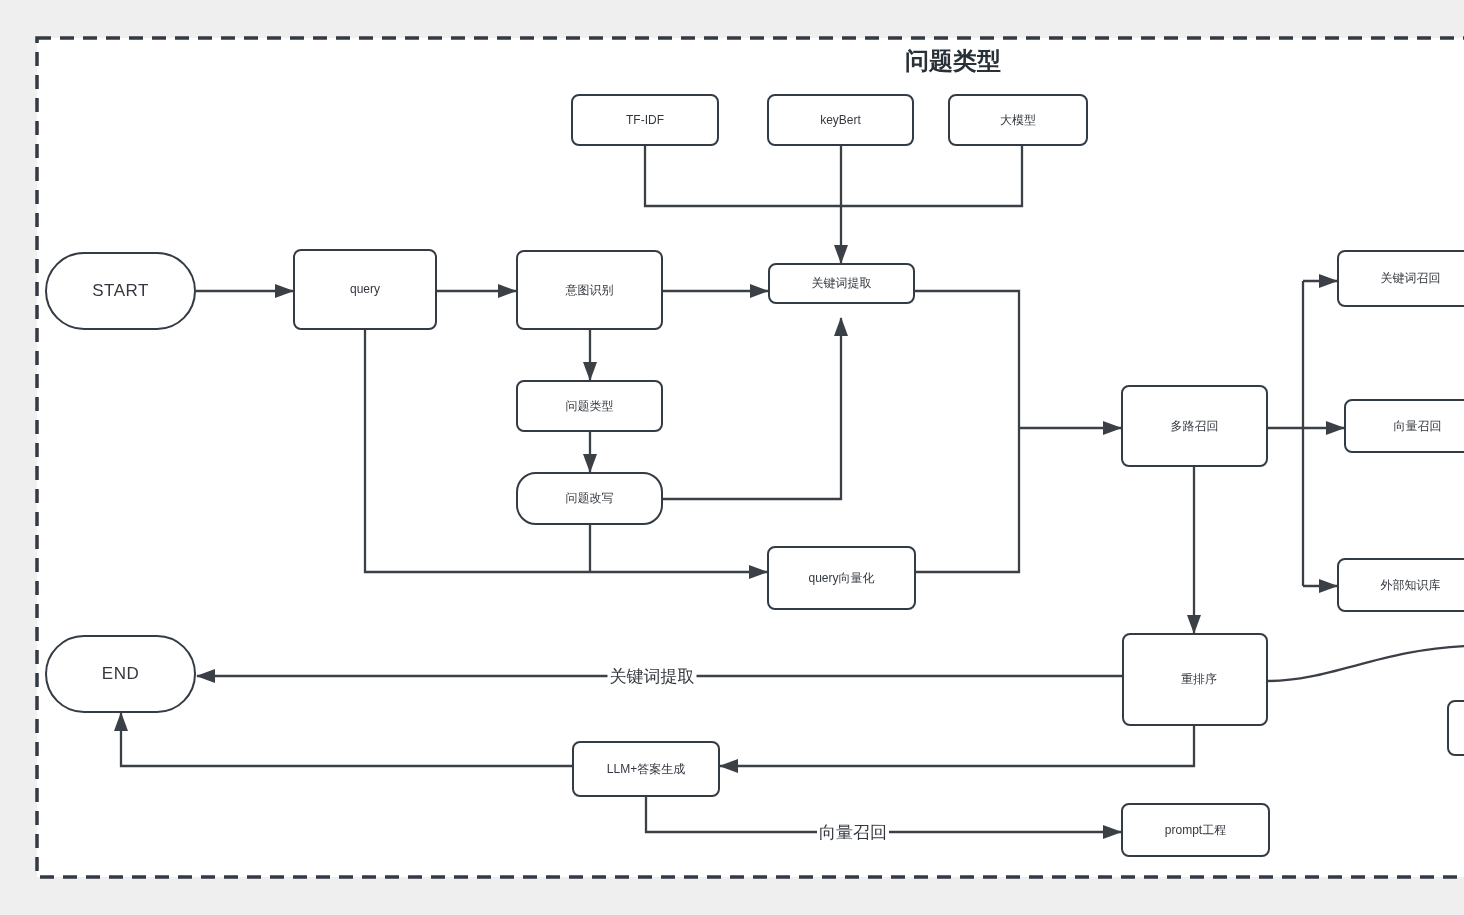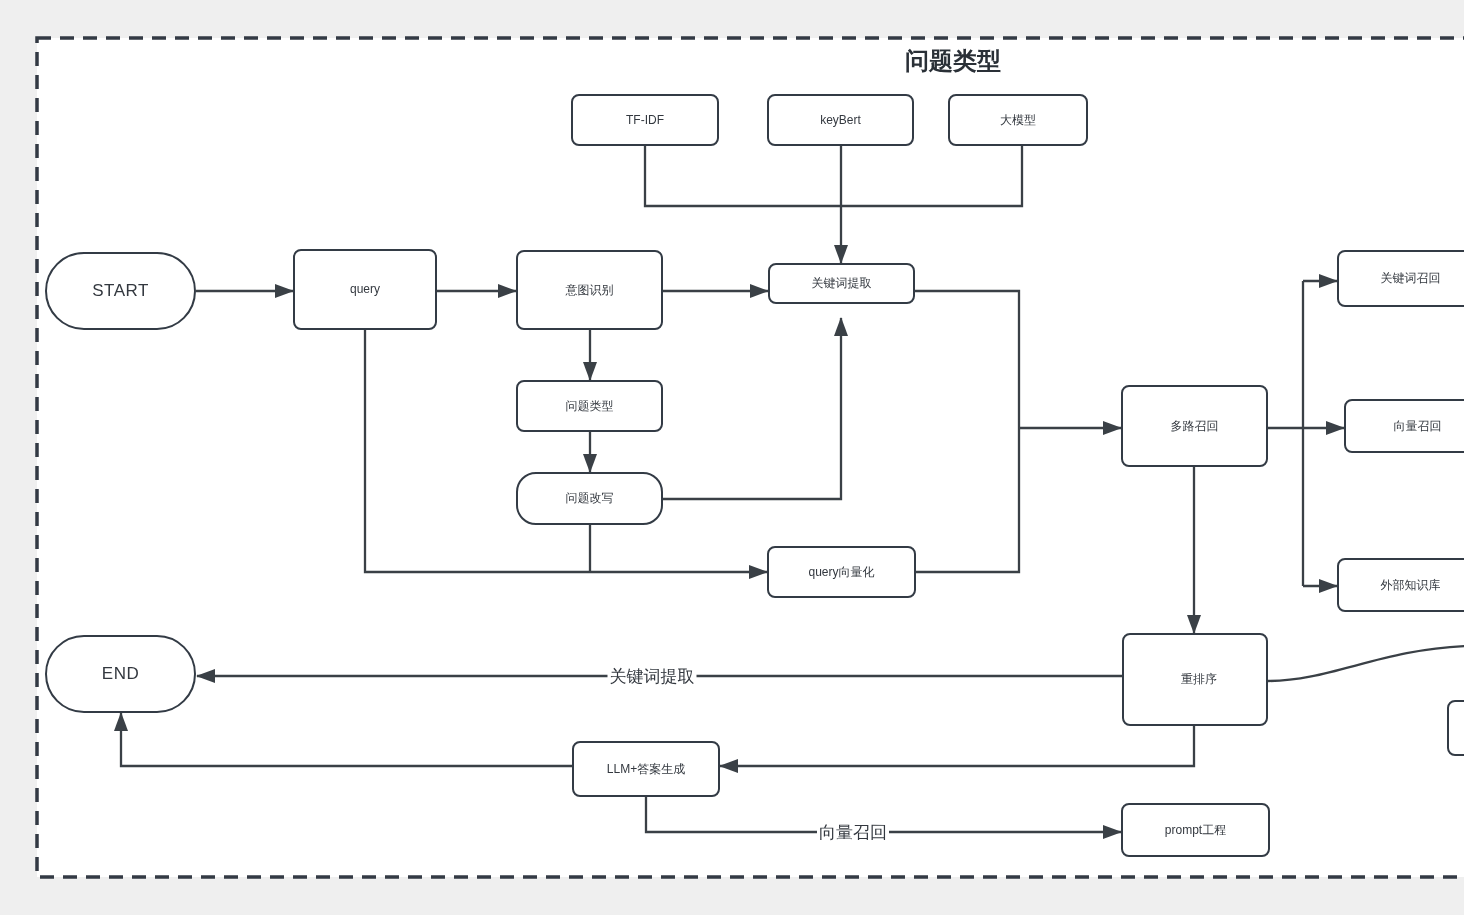--- a/index.html
+++ b/index.html
@@ -86,21 +86,21 @@
   <div class="node" style="left:767px; top:94px;  width:147px; height:52px;">keyBert</div>
   <div class="node" style="left:948px; top:94px;  width:140px; height:52px;">大模型</div>
 
   <div class="node stadium" style="left:45px; top:252px; width:151px; height:78px;">START</div>
   <div class="node" style="left:293px; top:249px; width:144px; height:81px;">query</div>
   <div class="node" style="left:516px; top:250px; width:147px; height:80px;">意图识别</div>
   <div class="node" style="left:768px; top:263px; width:147px; height:41px;">关键词提取</div>
 
   <div class="node" style="left:516px; top:380px; width:147px; height:52px;">问题类型</div>
   <div class="node" style="left:516px; top:472px; width:147px; height:53px;border-radius:20px;">问题改写</div>
-  <div class="node" style="left:767px; top:546px; width:149px; height:52px;">query向量化</div>
+  <div class="node" style="left:767px; top:546px; width:149px; height:64px;">query向量化</div>
 
   <div class="node" style="left:1121px; top:385px; width:147px; height:82px;">多路召回</div>
 
   <div class="node" style="left:1337px; top:250px; width:147px; height:57px;">关键词召回</div>
   <div class="node" style="left:1344px; top:399px; width:147px; height:54px;">向量召回</div>
   <div class="node" style="left:1337px; top:558px; width:147px; height:54px;">外部知识库</div>
 
   <div class="node" style="left:1122px; top:633px; width:146px; height:93px;padding-left:8px;">重排序</div>
   <div class="node stadium" style="left:45px; top:635px; width:151px; height:78px;">END</div>
   <div class="node" style="left:572px; top:741px; width:148px; height:56px; padding:0 13px;">LLM+答案生成</div>

